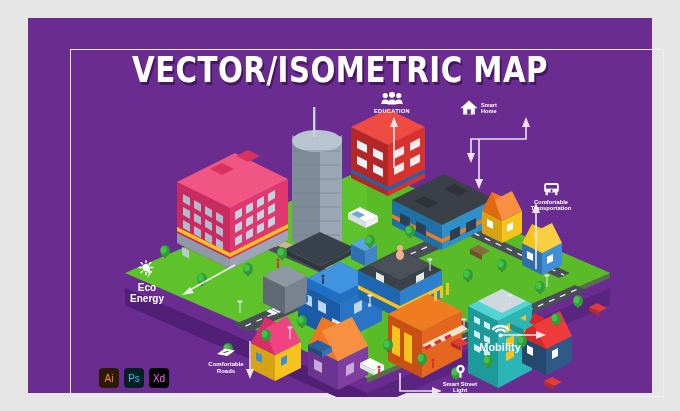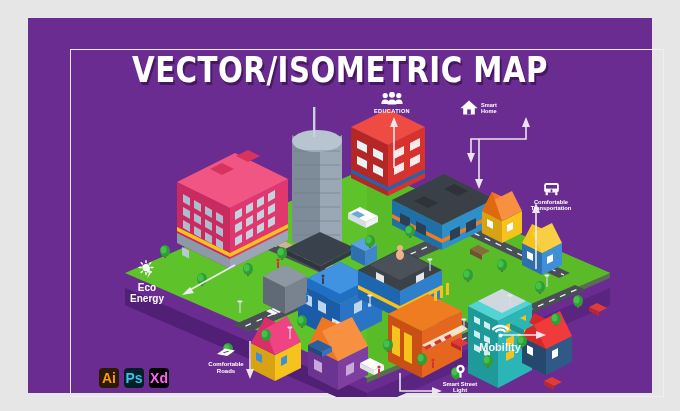--- a/index.html
+++ b/index.html
@@ -23,21 +23,21 @@
 
   .lbl{position:absolute;color:#ffffff;text-align:center;line-height:1.12;
        font-weight:bold;}
   .lbl .cap{display:block;}
   .ico{display:block;margin:0 auto 3px auto;}
 
   #mapwrap{position:absolute;left:42px;top:55px;width:594px;height:324px;}
   svg{display:block;}
 
   .adobe{position:absolute;width:20px;height:20px;border-radius:4px;
-         color:#fff;font-size:14px;font-weight:bold;
+         color:#fff;font-size:10px;font-weight:normal;
          display:flex;align-items:center;justify-content:center;
          font-family:"Liberation Sans",sans-serif;}
   #ai{left:71px;top:350px;background:#2c1a06;color:#ff9a00;}
   #ps{left:96px;top:350px;background:#061e26;color:#31c5f0;align-items:center;}
   #xd{left:121px;top:350px;background:#000000;color:#ff61f6;}
 </style>
 </head>
 <body>
 
 <div id="stage">

